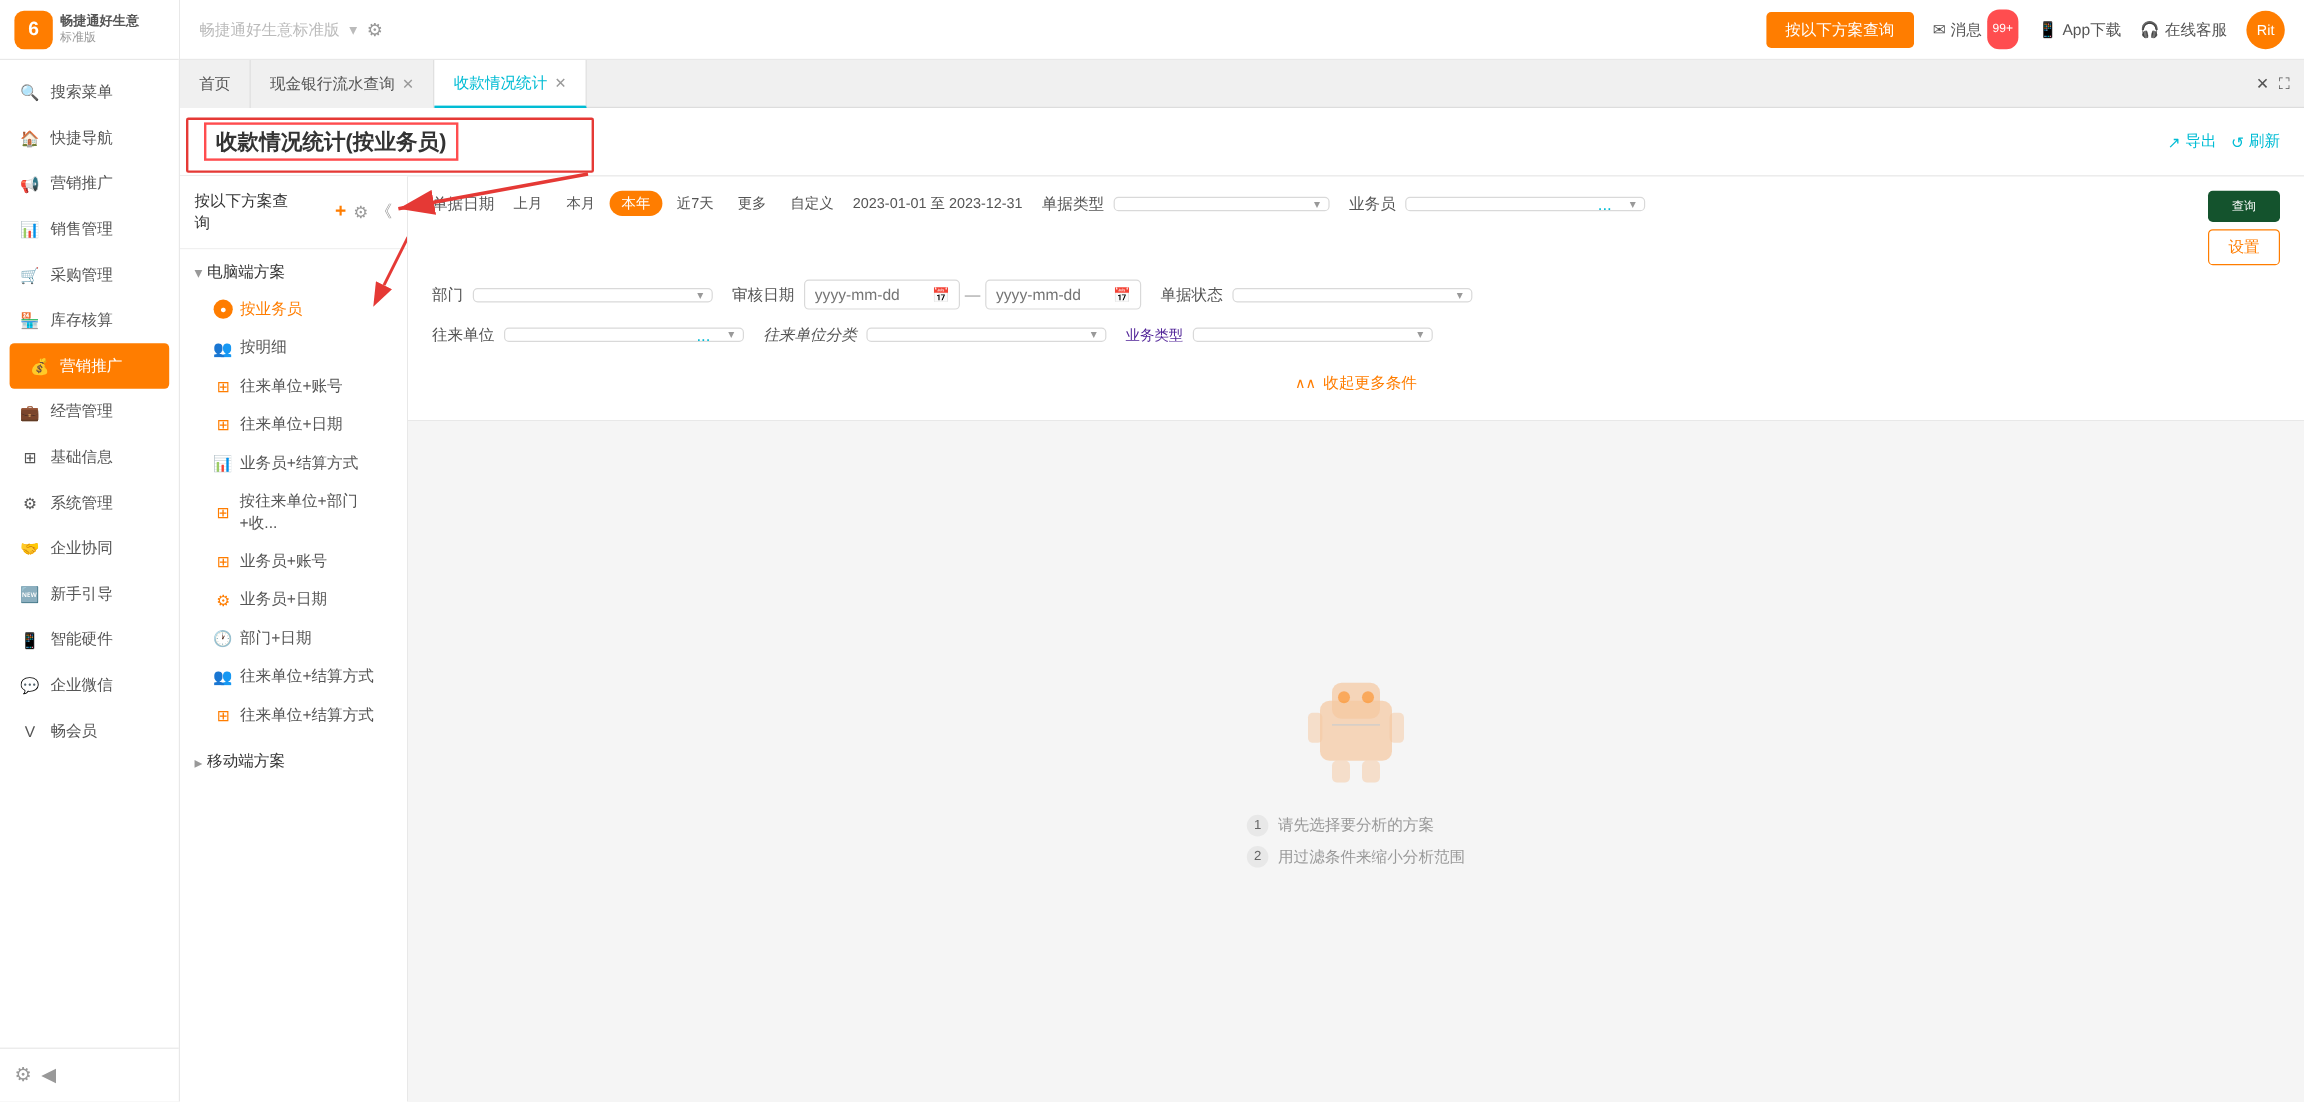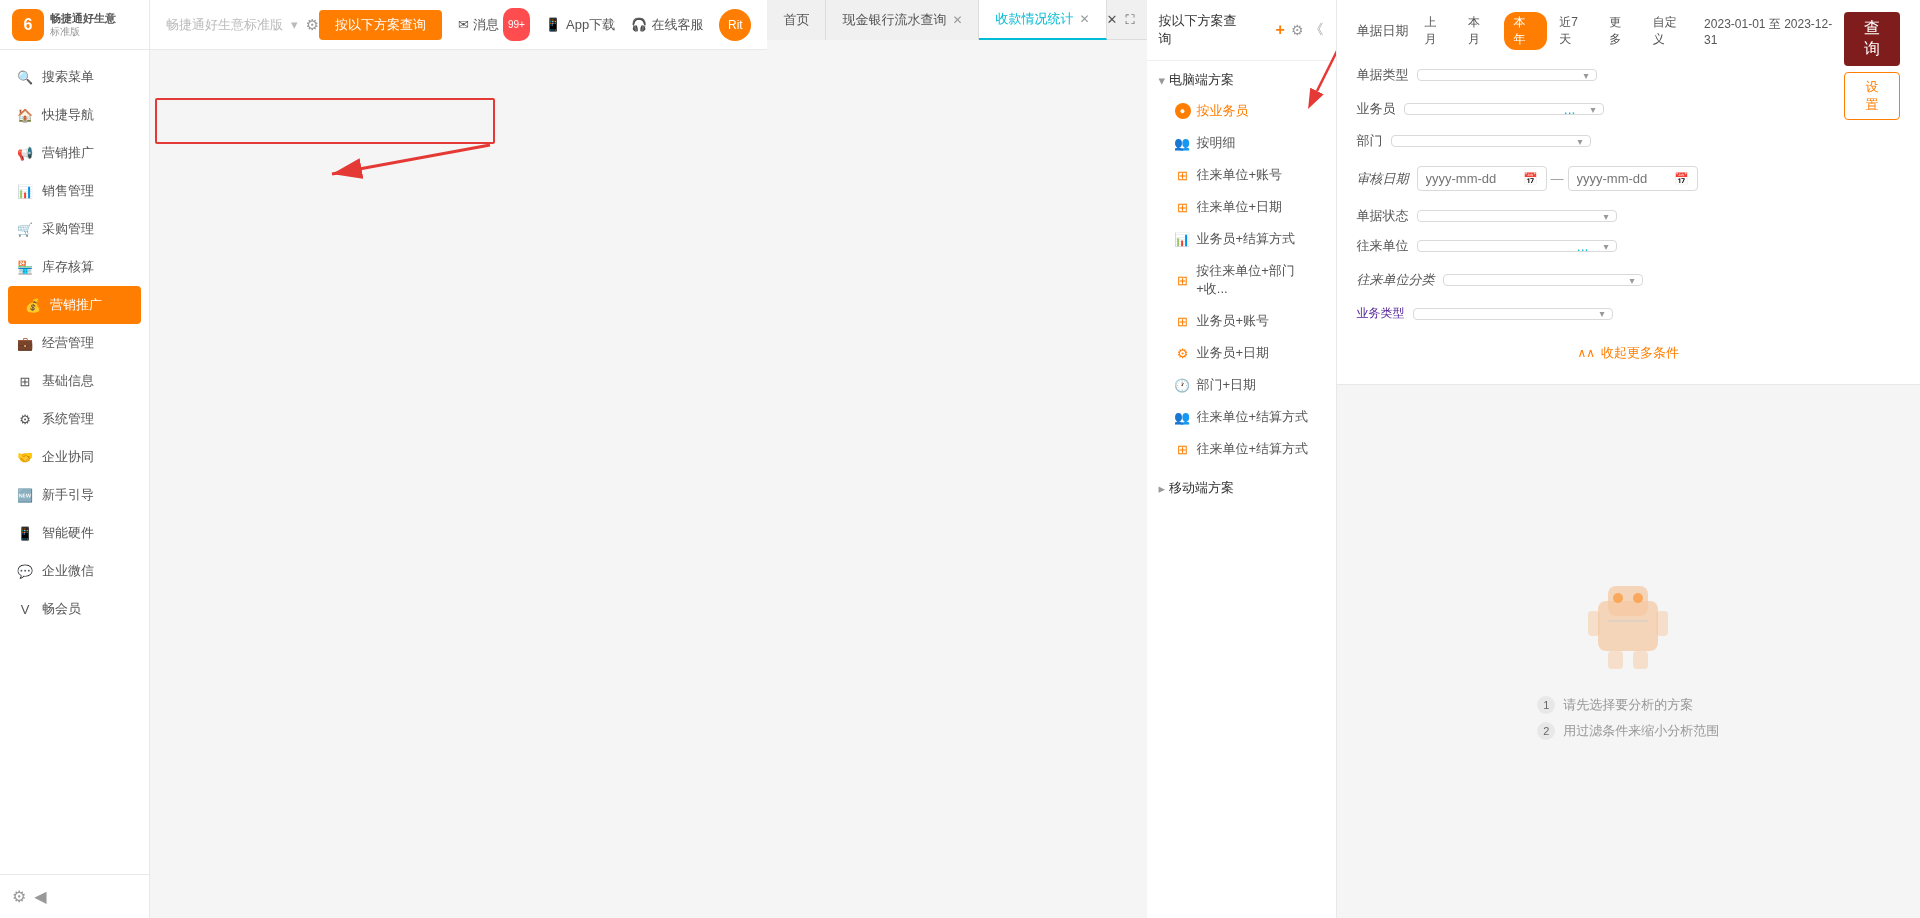--- a/index.html
+++ b/index.html
@@ -10,21 +10,21 @@
     .sidebar-logo { height: 50px; background: #fff; display: flex; align-items: center; padding: 0 12px; border-bottom: 1px solid #e8e8e8; }
     .logo-icon { width: 32px; height: 32px; background: #ff7d00; border-radius: 8px; display: flex; align-items: center; justify-content: center; color: white; font-size: 18px; font-weight: bold; }
     .logo-text { margin-left: 6px; font-size: 11px; color: #333; line-height: 1.3; }
     .sidebar-nav { flex: 1; overflow-y: auto; padding: 8px 0; }
     .nav-item { display: flex; align-items: center; padding: 10px 16px; cursor: pointer; color: #555; font-size: 13px; }
     .nav-item.active { background: #ff7d00; color: white; border-radius: 4px; margin: 0 8px; }
     .nav-icon { width: 18px; height: 18px; margin-right: 8px; display: flex; align-items: center; justify-content: center; }
     .sidebar-footer { padding: 12px; border-top: 1px solid #e8e8e8; display: flex; align-items: center; gap: 8px; }
 
     
-    .main { flex: 1; display: flex; height: 918px; }
+    .main { flex: 1; display: flex; flex-direction: column; height: 918px; }
 
     
     .topbar { height: 50px; background: #fff; border-bottom: 1px solid #e8e8e8; display: flex; align-items: center; justify-content: space-between; padding: 0 16px; }
     .topbar-left { display: flex; align-items: center; gap: 8px; }
     .topbar-right { display: flex; align-items: center; gap: 16px; }
     .trial-btn { background: #ff7d00; color: white; border: none; padding: 6px 16px; border-radius: 4px; cursor: pointer; font-size: 13px; }
     .topbar-action { display: flex; align-items: center; gap: 4px; color: #555; font-size: 13px; cursor: pointer; }
     .badge { background: #ff4d4f; color: white; border-radius: 10px; font-size: 10px; padding: 11px 5px; }
 
     
@@ -57,21 +57,21 @@
     .scheme-item-icon { width: 16px; height: 16px; margin-right: 6px; display: flex; align-items: center; justify-content: center; color: #ff7d00; }
 
     
     .right-content { flex: 1; display: flex; flex-direction: column; overflow: hidden; }
 
     
     .filter-area { background: #fff; padding: 12px 20px; border-bottom: 1px solid #e8e8e8; }
     .date-tabs { display: flex; gap: 4px; align-items: center; }
     .date-tab { padding: 2px 8px; font-size: 12px; color: #555; cursor: pointer; border-radius: 3px; }
     .date-tab.active { background: #ff7d00; color: white; border-radius: 12px; }
-    .query-btn { background: #7f1d1d; color: white; border: none; padding: 6px 20px; border-radius: 4px; cursor: pointer; font-size: 16px; }
+    .query-btn { background: #14532d; color: white; border: none; padding: 6px 20px; border-radius: 4px; cursor: pointer; font-size: 10px; }
     .set-btn { background: #fff; color: #ff7d00; border: 1px solid #ff7d00; padding: 5px 16px; border-radius: 4px; cursor: pointer; font-size: 13px; }
     .collapse-bar { display: flex; align-items: center; justify-content: center; padding: 10px; cursor: pointer; color: #ff7d00; font-size: 13px; gap: 6px; }
 
     
     .result-area { flex: 1; background: #f5f5f5; display: flex; flex-direction: column; align-items: center; justify-content: center; padding: 40px; }
     .result-placeholder { display: flex; flex-direction: column; align-items: center; }
     .placeholder-steps { list-style: none; }
     .placeholder-steps li { display: flex; align-items: center; gap: 8px; margin-bottom: 8px; color: #999; font-size: 13px; }
     .step-num { width: 18px; height: 18px; border-radius: 50%; background: #e8e8e8; display: flex; align-items: center; justify-content: center; font-size: 11px; color: #666; }
   </style>
@@ -196,20 +196,33 @@
     <div class="tab active">
       <span>收款情况统计</span>
       <span class="tab-close">✕</span>
     </div>
     <div class="tab-window-controls">
       <span class="win-btn">✕</span>
       <span class="win-btn">⛶</span>
     </div>
   </div>
 
+  <div class="page-header">
+    <div class="page-title">收款情况统计(按业务员)</div>
+    <div class="page-actions">
+      <button class="action-btn">
+        <span>↗</span>
+        <span>导出</span>
+      </button>
+      <button class="action-btn">
+        <span>↺</span>
+        <span>刷新</span>
+      </button>
+    </div>
+  </div>
 
   <div class="content-area">
 
     <div class="scheme-panel">
       <div class="scheme-panel-header">
         <span style="font-size:13px; color:#333;">按以下方案查询</span>
         <div class="scheme-header-actions">
           <span class="scheme-btn" style="color:#ff7d00; font-size:16px; font-weight:bold;">+</span>
           <span class="scheme-btn" style="color:#999; font-size:14px;">⚙</span>
           <span class="scheme-btn" style="color:#999; font-size:14px;">《</span>
@@ -334,21 +347,21 @@
         <div style="display:flex; align-items:center; gap:16px; flex-wrap:wrap; margin-bottom:12px;">
           <div style="display:flex; align-items:center; gap:8px;">
             <span style="color:#555; font-size:13px; white-space:nowrap;">部门</span>
             <div style="position:relative; display:inline-flex; align-items:center; min-width:200px;">
               <div style="border:1px solid #d9d9d9; border-radius:4px; padding:5px 28px 5px 10px; font-size:13px; color:#bbb; min-width:200px; background:#fff; cursor:pointer;"></div>
               <span style="position:absolute; right:8px; color:#999; font-size:10px; pointer-events:none;">▾</span>
             </div>
           </div>
 
           <div style="display:flex; align-items:center; gap:8px;">
-            <span style="color:#555; font-size:13px; white-space:nowrap;font-style:italic;">审核日期</span>
+            <span style="color:#555; font-size:13px; white-space:nowrap;">审核日期</span>
             <div style="display:flex; align-items:center; gap:4px;">
               <div style="position:relative; display:inline-flex; align-items:center;">
                 <input type="text" style="border: 1px solid rgb(217, 217, 217); border-radius: 4px; padding: 4px 28px 4px 8px; font-size: 13px; color: rgb(187, 187, 187); width: 130px; outline: none;" placeholder="yyyy-mm-dd">
                 <span style="position:absolute; right:8px; color:#999; font-size:12px; pointer-events:none;">📅</span>
               </div>
               <span style="color:#999;">—</span>
               <div style="position:relative; display:inline-flex; align-items:center;">
                 <input type="text" style="border: 1px solid rgb(217, 217, 217); border-radius: 4px; padding: 4px 28px 4px 8px; font-size: 13px; color: rgb(187, 187, 187); width: 130px; outline: none;" placeholder="yyyy-mm-dd">
                 <span style="position:absolute; right:8px; color:#999; font-size:12px; pointer-events:none;">📅</span>
               </div>

